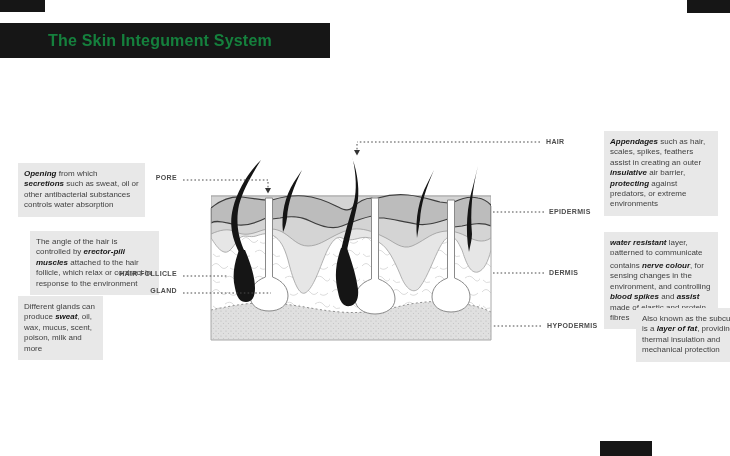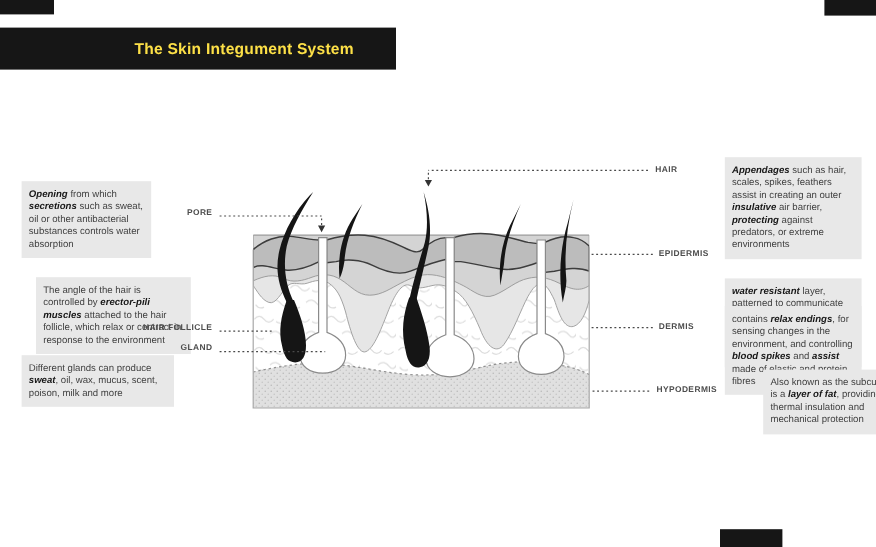--- a/index.html
+++ b/index.html
@@ -1,48 +1,48 @@
 <!DOCTYPE html>
 <html><head>
 <meta charset="utf-8">
 <style>
   html,body{margin:0;padding:0;background:#fff;}
   #page{position:relative;width:730px;height:456px;background:#ffffff;overflow:hidden;
         font-family:"Liberation Sans",sans-serif;}
   .mark{position:absolute;background:#161616;}
   #titlebar{position:absolute;left:0;top:23px;width:330px;height:35px;background:#161616;
             display:flex;align-items:center;}
-  #titlebar .t{color:#fde047;font-weight:bold;font-size:13px;letter-spacing:.2px;padding-left:112px;white-space:nowrap;}
+  #titlebar .t{color:#15803d;font-weight:bold;font-size:16px;letter-spacing:.2px;padding-left:48px;white-space:nowrap;}
   .note{position:absolute;background:#e8e8e8;color:#3f3f3f;font-size:8px;line-height:1.3;
         padding:6px 6px;box-sizing:border-box;}
   .note b{color:#161616;font-style:italic;}
   .lbl{position:absolute;font-size:7px;font-weight:600;letter-spacing:.35px;color:#4d4d4d;white-space:nowrap;}
   .lbl.r{text-align:right;}
   svg{position:absolute;left:0;top:0;}
 </style>
 </head>
 <body>
 
 <div id="page">
 
   <div class="mark" style="left:0;top:0;width:45px;height:12px;"></div>
   <div class="mark" style="left:687px;top:0;width:43px;height:13px;"></div>
   <div class="mark" style="left:600px;top:441px;width:52px;height:15px;"></div>
 
   <div id="titlebar">
     <span class="t">The Skin Integument System</span>
   </div>
 
-  <div class="note" style="left:18px;top:151px;width:108px;"><b>Opening</b><span> from which </span><b>secretions</b><span> such as sweat, oil or other antibacterial substances controls water absorption</span></div>
+  <div class="note" style="left:18px;top:163px;width:127px;"><b>Opening</b><span> from which </span><b>secretions</b><span> such as sweat, oil or other antibacterial substances controls water absorption</span></div>
   <div class="note" style="left:30px;top:231px;width:129px;"><span>The angle of the hair is controlled by </span><b>erector-pili muscles</b><span> attached to the hair follicle, which relax or contract in response to the environment</span></div>
-  <div class="note" style="left:18px;top:296px;width:127px;"><span>Different glands can produce </span><b>sweat</b><span>, oil, wax, mucus, scent, poison, milk and more</span></div>
+  <div class="note" style="left:18px;top:296px;width:85px;"><span>Different glands can produce </span><b>sweat</b><span>, oil, wax, mucus, scent, poison, milk and more</span></div>
 
   <div class="note" style="left:604px;top:131px;width:114px;"><b>Appendages</b><span> such as hair, scales, spikes, feathers assist in creating an outer </span><b>insulative</b><span> air barrier, </span><b>protecting</b><span> against predators, or extreme environments</span></div>
   <div class="note" style="left:604px;top:196px;width:114px;margin-top:36px;"><b>water resistant</b><span> layer, patterned to communicate (attract/repel), hosts microorganisms which help fight bacterial infection</span><br><span>contains colour pigment</span></div>
-  <div class="note" style="left:604px;top:255px;width:114px;"><span>contains </span><b>relax endings</b><span>, for sensing changes in the environment, and controlling </span><b>blood spikes</b><span> and </span><b>assist</b><span> made of elastic and protein fibres</span></div>
+  <div class="note" style="left:604px;top:255px;width:114px;"><span>contains </span><b>nerve colour</b><span>, for sensing changes in the environment, and controlling </span><b>blood spikes</b><span> and </span><b>assist</b><span> made of elastic and protein fibres</span></div>
   <div class="note" style="left:604px;top:308px;width:114px;margin-left:32px;"><span>Also known as the subcutis, is a </span><b>layer of fat</b><span>, providing thermal insulation and mechanical protection</span></div>
 
   <div class="lbl r" style="right:553px;top:174px;">PORE</div>
   <div class="lbl r" style="right:553px;top:270px;">HAIR FOLLICLE</div>
   <div class="lbl r" style="right:553px;top:287px;">GLAND</div>
   <div class="lbl" style="left:546px;top:138px;">HAIR</div>
   <div class="lbl" style="left:549px;top:208px;">EPIDERMIS</div>
   <div class="lbl" style="left:549px;top:269px;">DERMIS</div>
   <div class="lbl" style="left:547px;top:322px;">HYPODERMIS</div>
 

